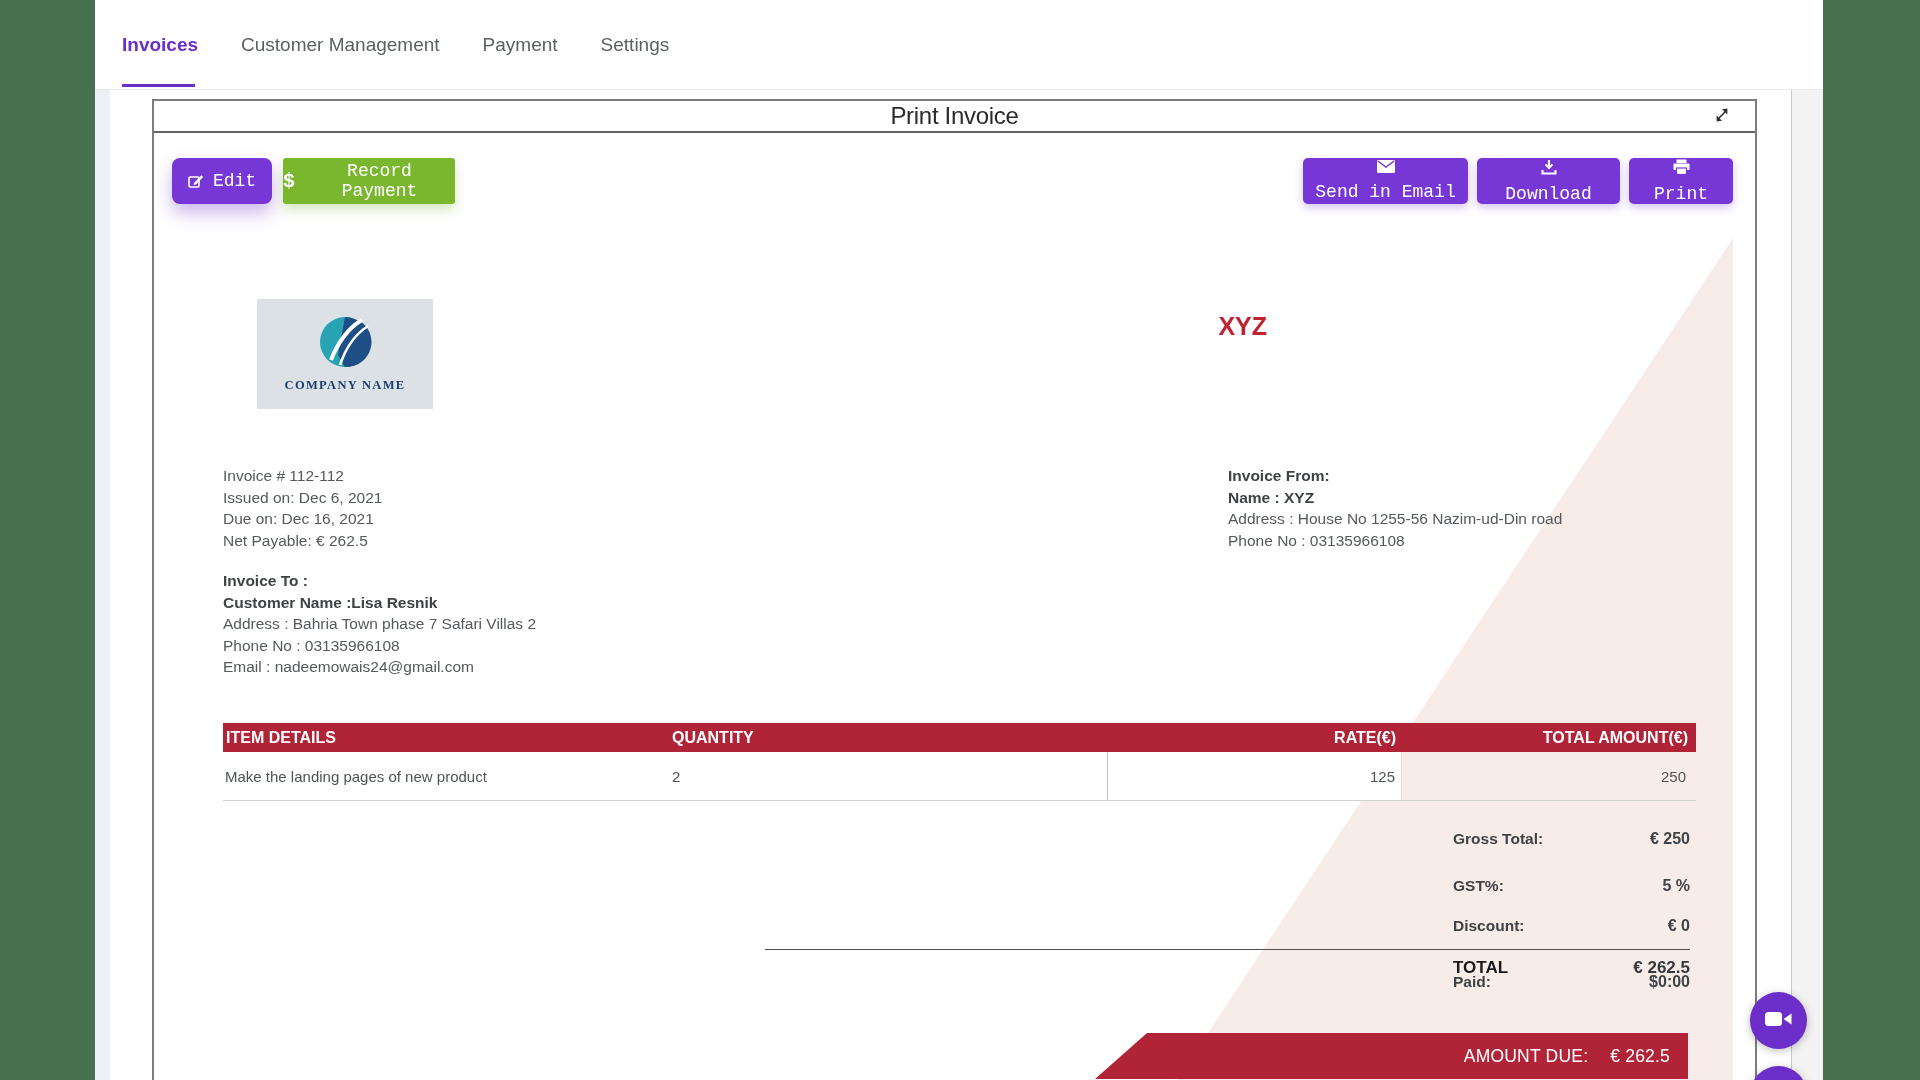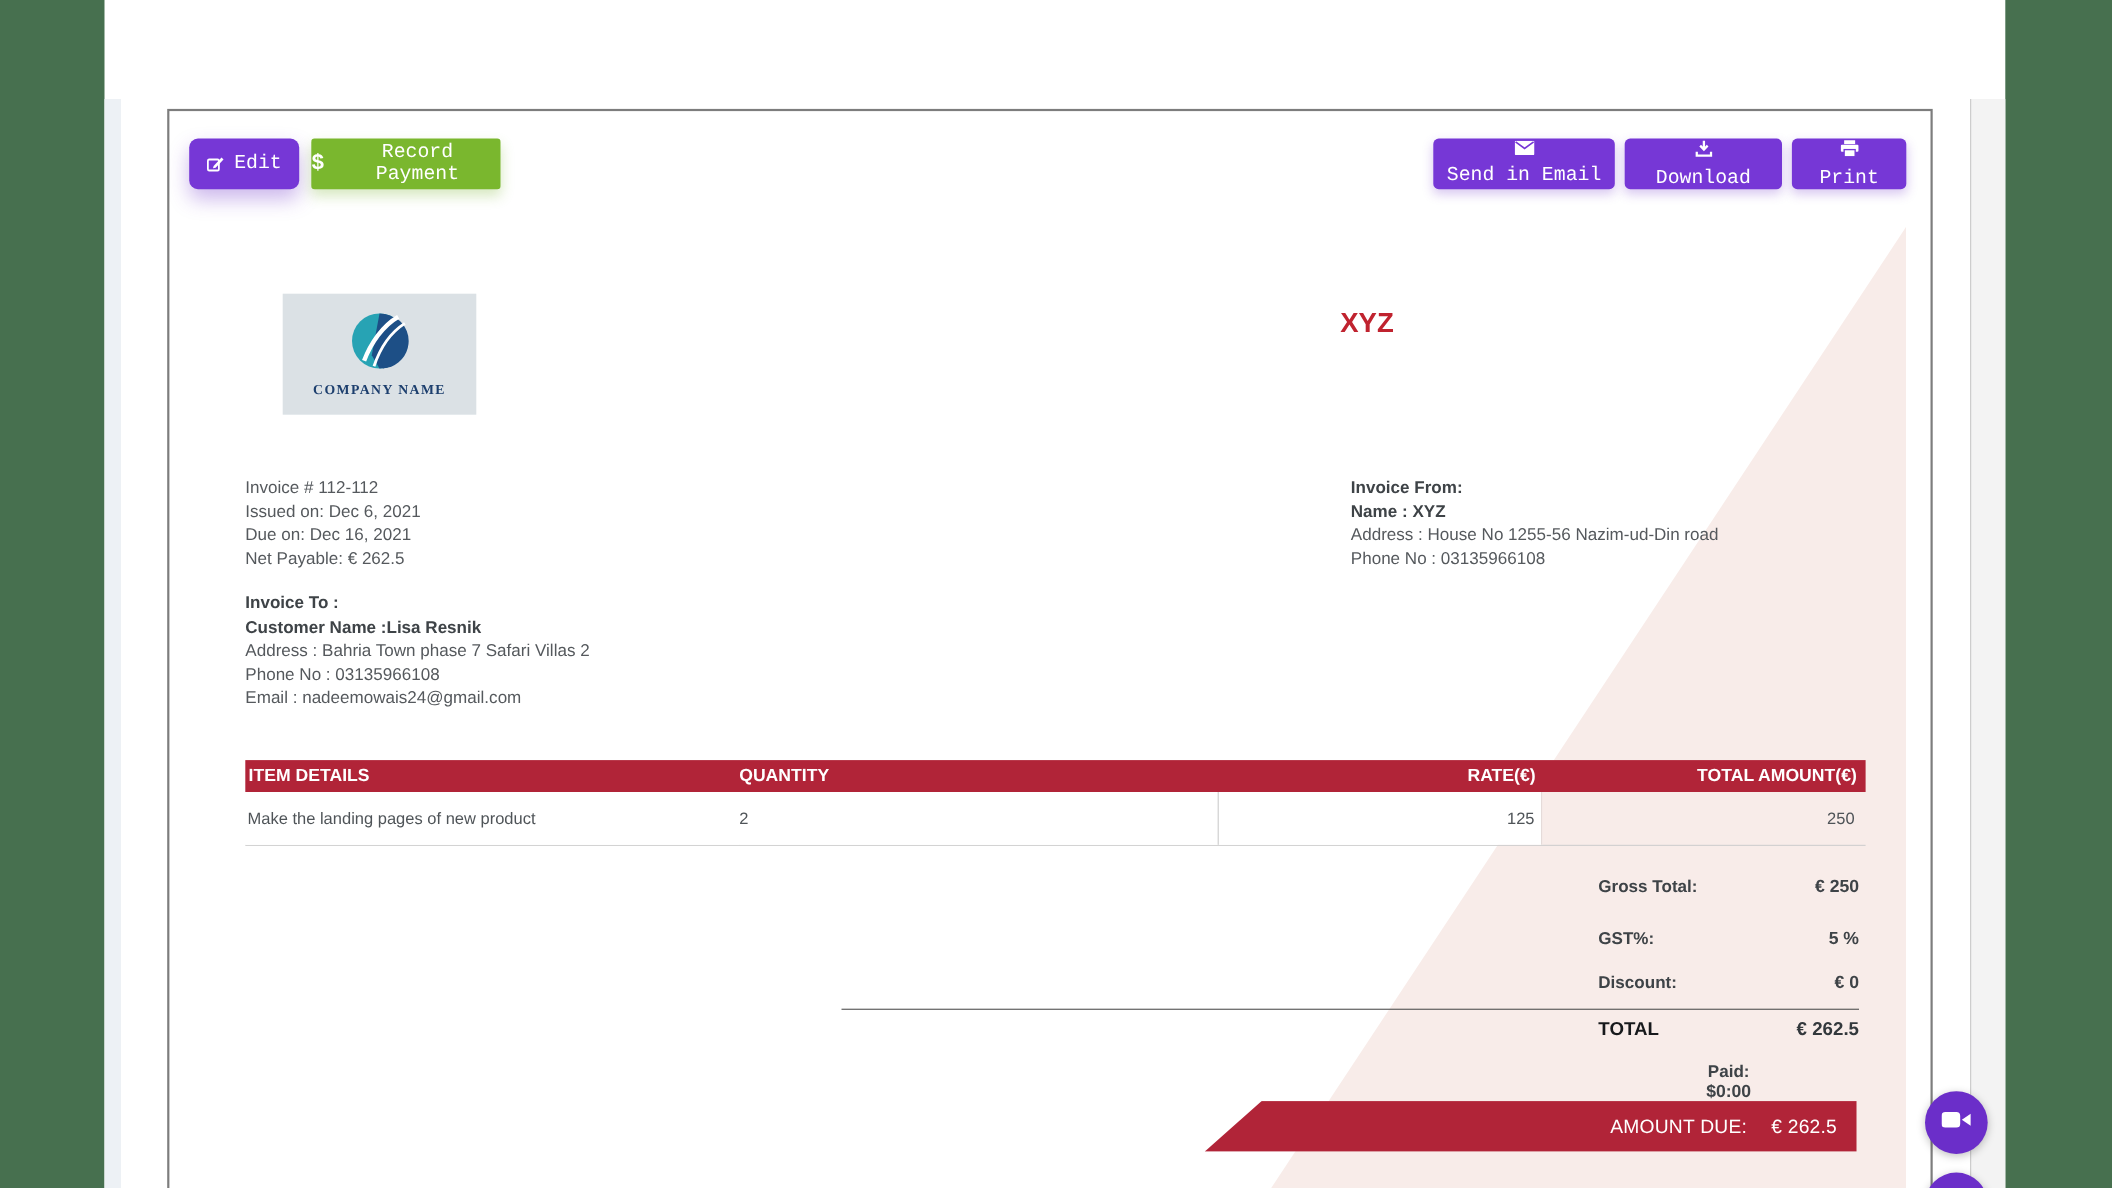--- a/index.html
+++ b/index.html
@@ -67,39 +67,56 @@
 
   
   .total-row { position:absolute; left:1299px; width:237px; height:24px; display:flex; justify-content:space-between; align-items:center; }
   .total-label { font-size:15.5px; font-weight:700; color:#3e4347; }
   .total-value { font-size:16px; font-weight:700; color:#3e4347; }
   #row-gross { top:662px;margin-top:32px; } #row-gst { top:741px; } #row-discount { top:781px; }
   .totals-sep { position:absolute; left:611px; top:816px; width:925px; height:0; border-top:1px solid #515151; }
   #row-total { top:823px; }
   #row-total .total-label { font-size:17px; color:#17191c; }
   #row-total .total-value { font-size:17px; color:#33383c; }
-  #row-paid { top:865px;flex-direction:column; }
+  #row-paid { top:837px; }
   .amount-banner { position:absolute; left:941px; top:900px; width:593px; height:46px; background:var(--red,#b12438); clip-path:polygon(52px 0, 100% 0, 100% 100%, 0 100%); display:flex; align-items:center; justify-content:flex-end; gap:22px; padding-right:18px; color:#fff; }
   .banner-label, .banner-value { font-size:17.5px; font-weight:400; letter-spacing:0.2px; }
 
   
   .fab { position:absolute; width:57px; height:57px; border-radius:50%; background:var(--tab-purple,#6b2ec9); display:flex; align-items:center; justify-content:center; box-shadow:0 2px 8px rgba(0,0,0,.25); cursor:pointer; }
   #fab-video { left:1750px; top:992px; }
   #fab-second { left:1750px; top:1066px; }
 </style>
 </head>
 <body>
 
 <div class="screen">
   <div class="app">
 
+    <div class="tabbar">
+      <div class="tab active">Invoices</div>
+      <div class="tab">Customer Management</div>
+      <div class="tab">Payment</div>
+      <div class="tab">Settings</div>
+      <div class="tab-underline"></div>
+    </div>
     <div class="gutter-left"></div>
     <div class="gutter-right"></div>
 
     <div class="card">
+      <div class="card-header">
+        <div class="card-title">Print Invoice</div>
+        <div class="expand-btn">
+          <svg width="18" height="18" viewBox="0 0 18 18">
+            <line x1="4.5" y1="13.5" x2="13.5" y2="4.5" stroke="#2e2e2e" stroke-width="1.6"></line>
+            <polygon points="15,2 15,8 9.6,2.6" fill="#2e2e2e" transform="translate(-0.6,0.6)"></polygon>
+            <polygon points="3,16 3,10 8.4,15.4" fill="#2e2e2e" transform="translate(0.6,-0.6)"></polygon>
+          </svg>
+        </div>
+      </div>
 
       <div class="card-body">
         <div class="watermark"></div>
 
         <button class="btn" id="edit-btn">
           <span>
             <svg width="16" height="16" viewBox="0 0 16 16">
               <rect x="1" y="4" width="10" height="10" rx="1.2" fill="none" stroke="#fff" stroke-width="1.6"></rect>
               <path d="M6.2 9.8 L13.4 2.2 L15.2 4 L8 11.4 L5.6 12 Z" fill="#fff"></path>
             </svg>

